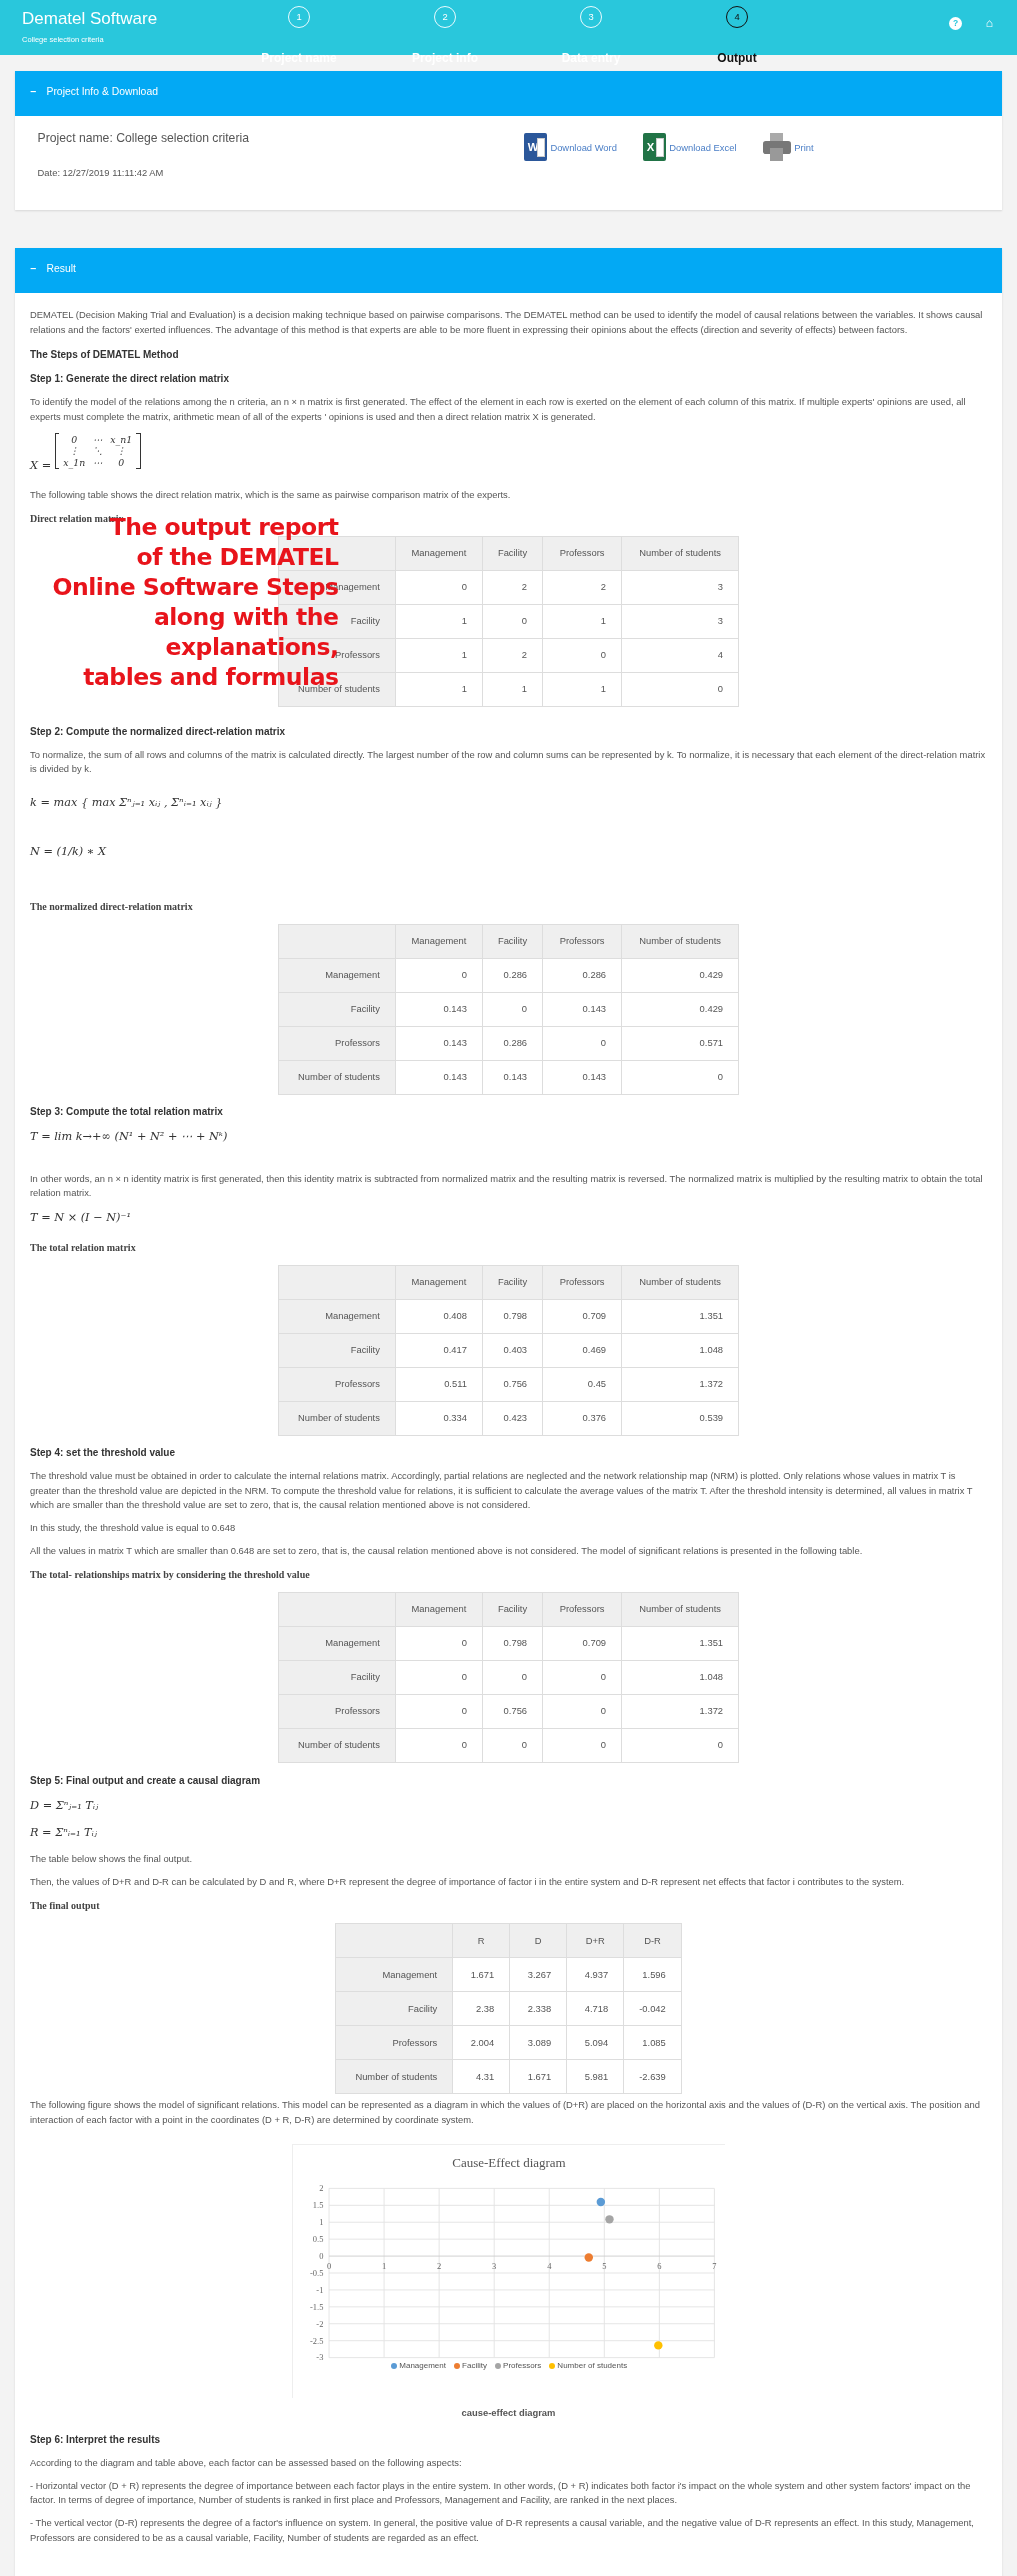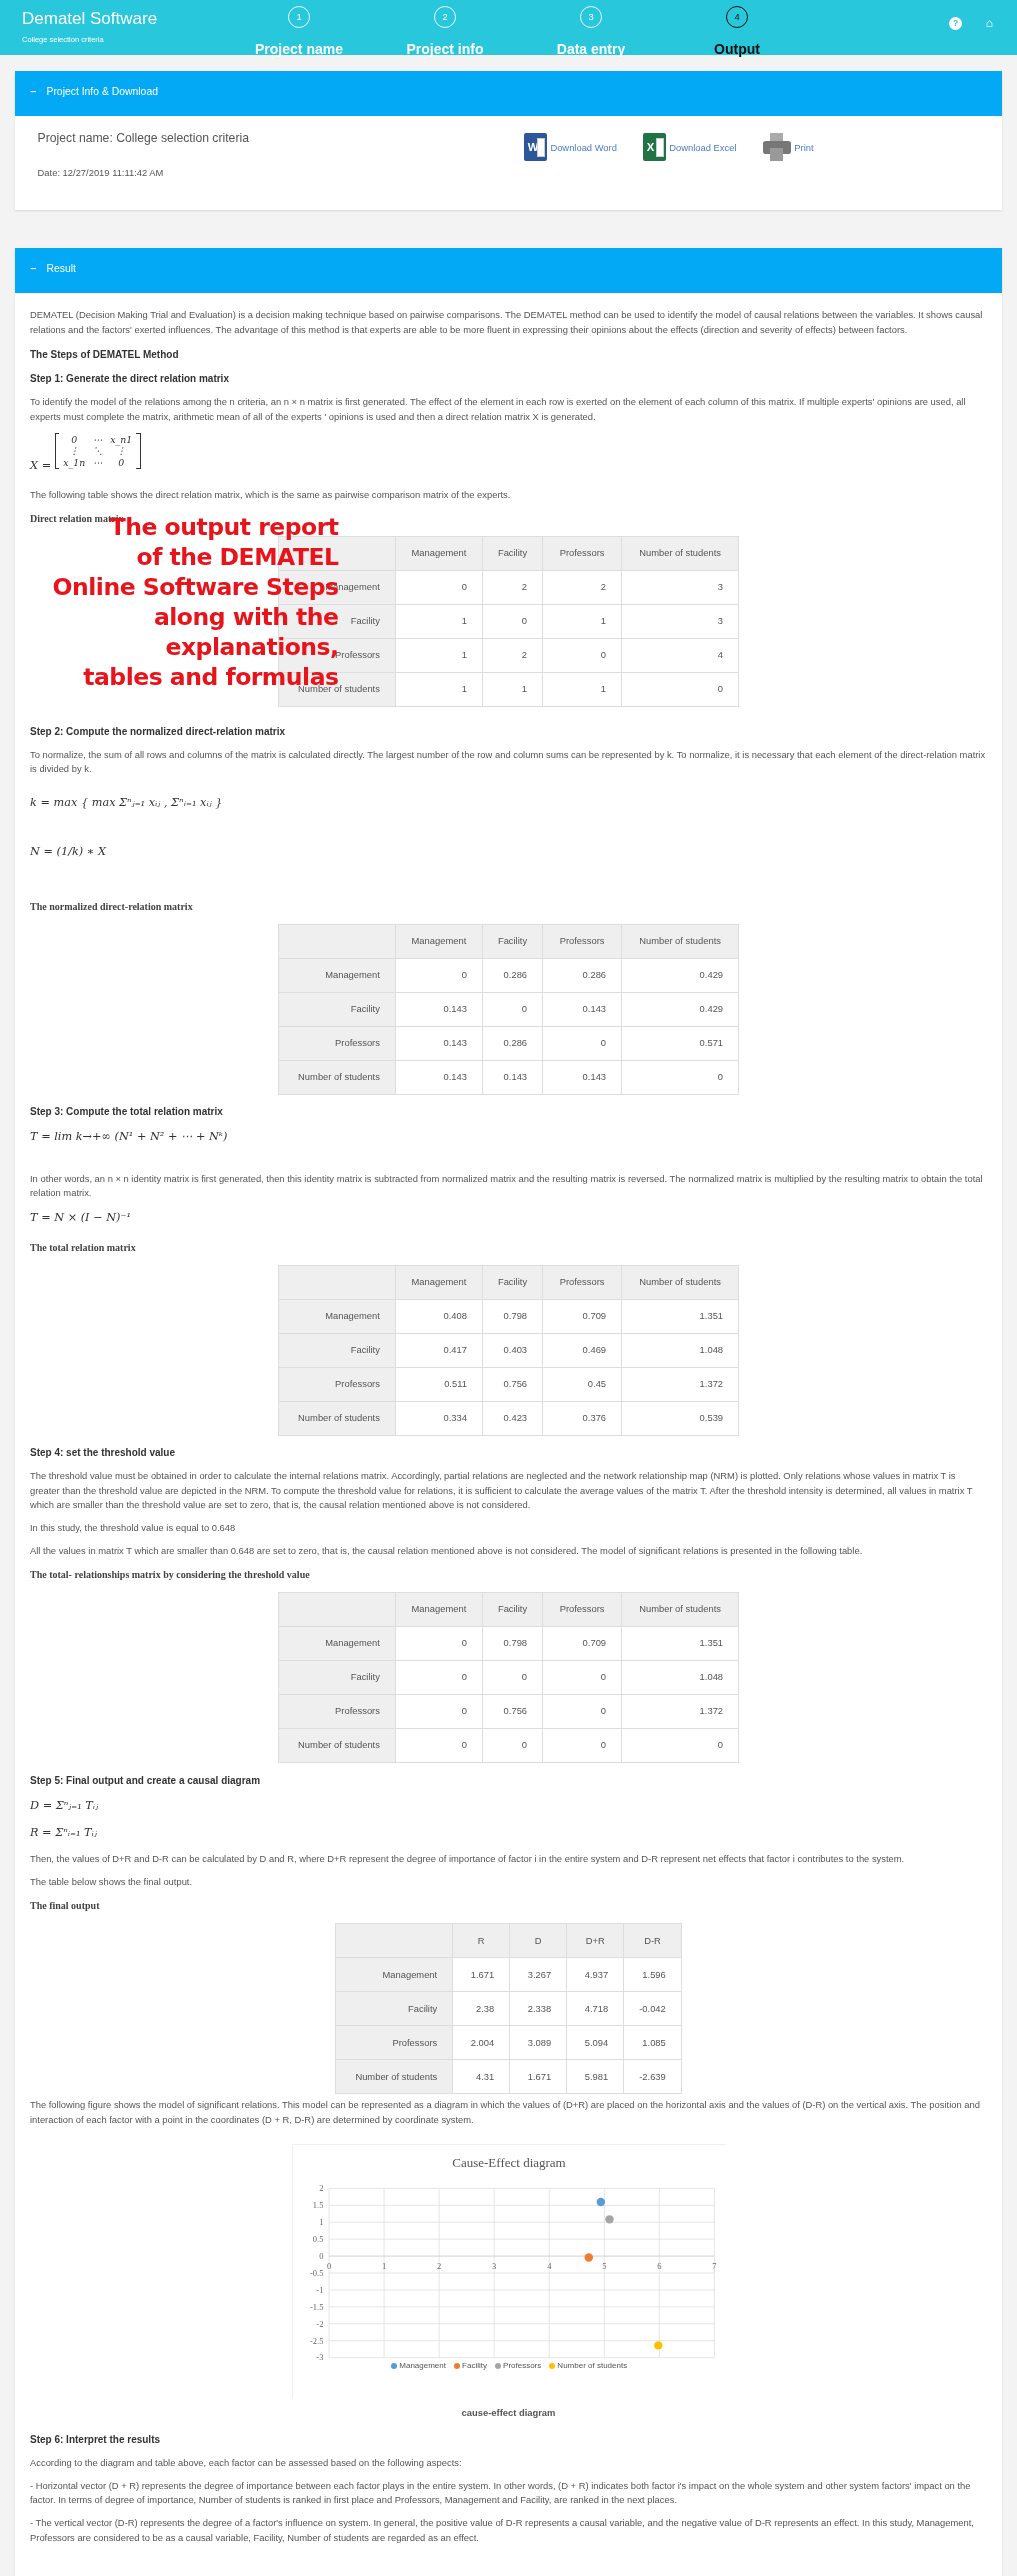--- a/index.html
+++ b/index.html
@@ -6,21 +6,21 @@
   html, body { width: 1017px; }
   body { background: #f3f3f3; font-family: "Liberation Sans", sans-serif; color: #555; font-size: 10px; }
   .topbar { height: 55px; background: #29c7dc; position: relative; color: #fff; }
   .brand { position: absolute; left: 22px; top: 9.4px; }
   .brand-title { font-size: 17px; font-weight: normal; color: #fff; }
   .brand-sub { font-size: 7.5px; margin-top: 5.7px; color: #fff; }
   .steps { position: absolute; left: 226px; top: 5.7px; display: flex; }
   .step { width: 146px; text-align: center; }
   .step-circle { width: 22.6px; height: 22.6px; border: 1.9px solid #e9fbff; border-radius: 50%; margin: 0 auto; font-size: 9.4px; line-height: 19px; color: #fff; }
   .step.active .step-circle { border-color: #111; color: #111; }
-  .step-label { font-size: 14px; color: #fff; margin-top: 13px; font-weight: bold; }
+  .step-label { font-size: 12px; color: #fff; margin-top: 23px; font-weight: bold; }
   .step.active .step-label { color: #111; }
   .top-icons { position: absolute; right: 21px; top: 17px; display: flex; gap: 21px; }
   .top-icons span { width: 13px; height: 13px; display: inline-block; color: #fff; font-size: 12.2px; line-height: 13px; text-align: center; }
   .help-icon { background: #fff; color: #29c7dc !important; border-radius: 50%; font-size: 8.5px !important; font-weight: bold; }
   .panel { margin: 14px 15px 0 15px; background: #fff; box-shadow: 0 0.9px 1.9px rgba(0,0,0,0.12); }
   .panel-head { background: #03a9f4; color: #fff; height: 45px; line-height: 41px; padding-left: 15px; font-size: 10.4px; }
   .panel-head .minus { margin-right: 7.5px; font-weight: bold; }
   .info-body { height: 94px; position: relative; }
   .proj-name { position: absolute; left: 22.6px; top: 15px; font-size: 12.2px; color: #555; }
   .proj-date { position: absolute; left: 22.6px; top: 51px; font-size: 9.4px; color: #555; }
@@ -350,22 +350,22 @@
             <td>0</td>
             <td>0</td>
             <td>0</td>
           </tr>
         </tbody>
       </table>
 
     <div class="heading" style="margin-top:9.4px">Step 5: Final output and create a causal diagram</div>
     <div class="formula" style="margin:7.5px 0 9.4px">D = Σⁿⱼ₌₁ Tᵢⱼ</div>
     <div class="formula" style="margin:0 0 11.3px">R = Σⁿᵢ₌₁ Tᵢⱼ</div>
+    <p>The table below shows the final output.</p>
     <p>Then, the values of D+R and D-R can be calculated by D and R, where D+R represent the degree of importance of factor i in the entire system and D-R represent net effects that factor i contributes to the system.</p>
-    <p>The table below shows the final output.</p>
     <div class="table-title">The final output</div>
     <table class="mt w5">
         <thead>
           <tr>
             <th class="c0"></th>
             <th class="cx">R</th>
             <th class="cx">D</th>
             <th class="cx">D+R</th>
             <th class="cx">D-R</th>
           </tr>

